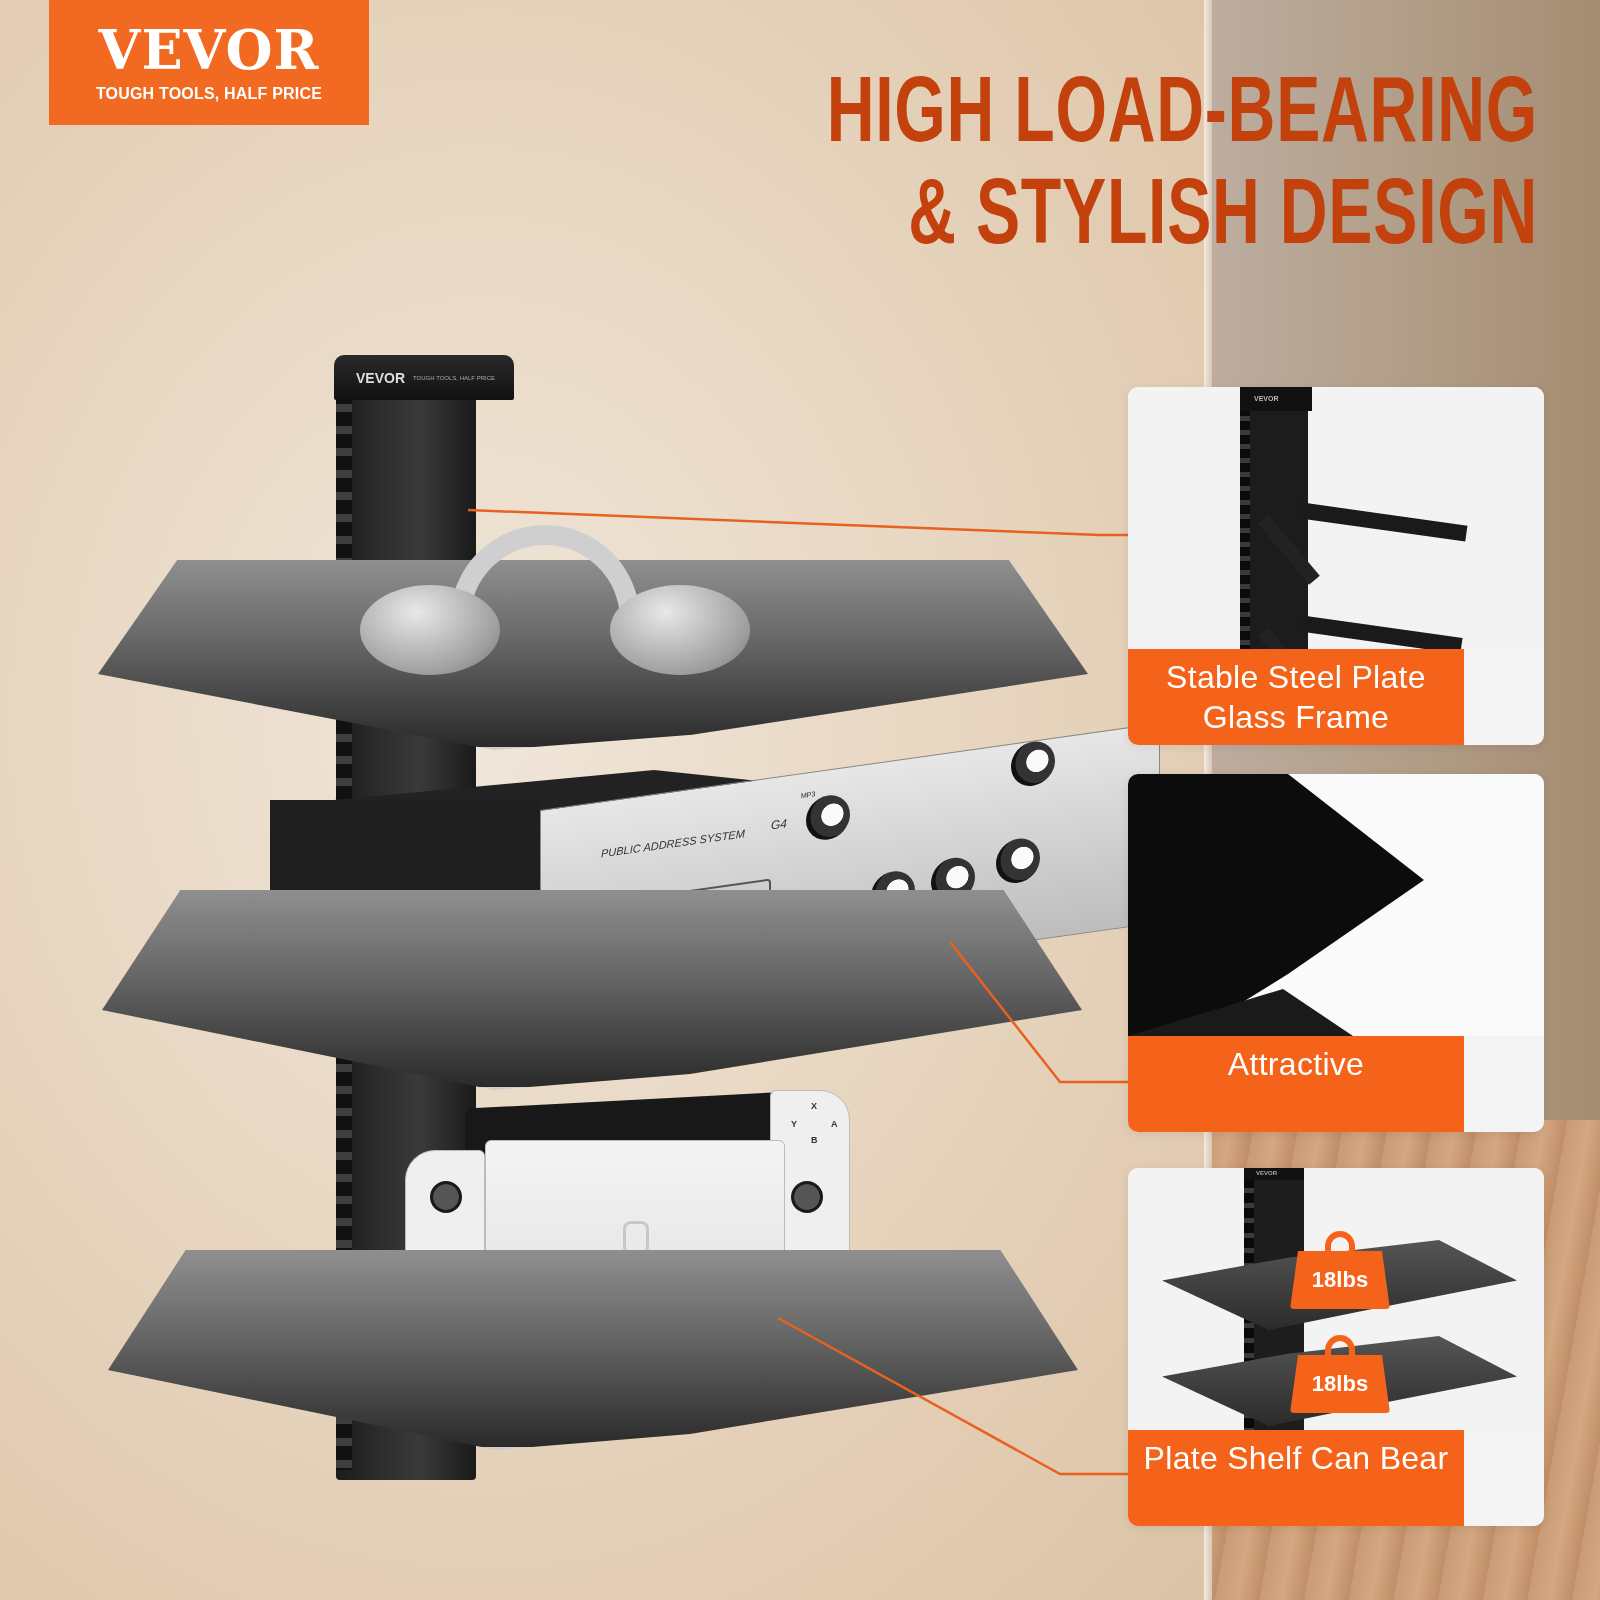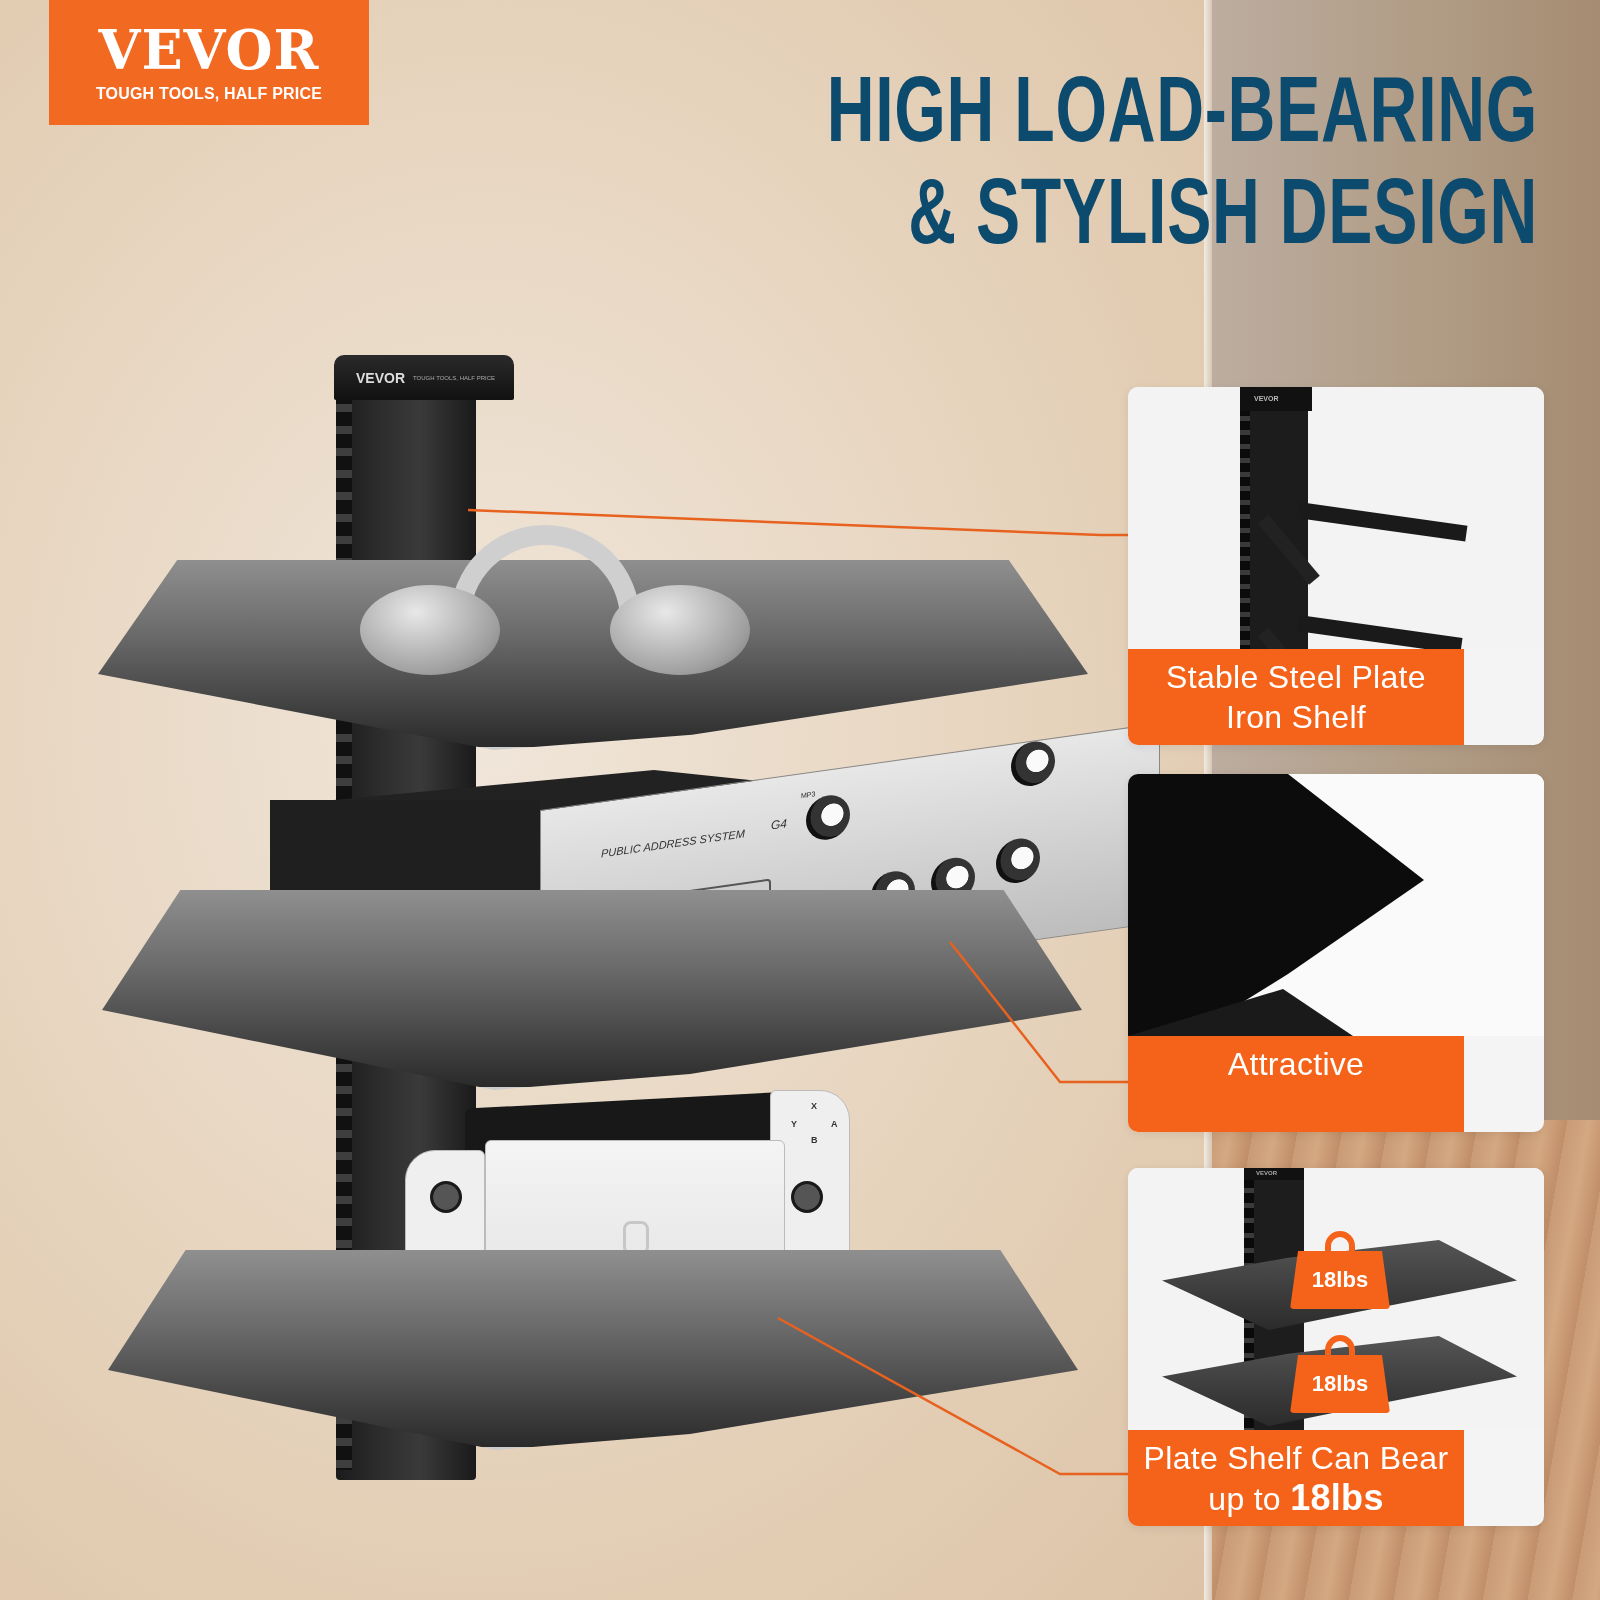--- a/index.html
+++ b/index.html
@@ -37,21 +37,21 @@
   }
   .logo-word {
     font-family: "DejaVu Serif", "Liberation Serif", serif;
     font-weight: bold; font-size: 54px; letter-spacing: 1px; line-height: 1;
   }
   .logo-tag { font-weight: bold; font-size: 16px; margin-top: 8px; letter-spacing: 0.2px; }
 
   
   .headline {
     position: absolute; right: 62px; top: 58px; text-align: right;
-    color: #0c4a6e; font-family: "Liberation Sans", sans-serif; font-weight: bold;
+    color: #c2410c; font-family: "Liberation Sans", sans-serif; font-weight: bold;
   }
   .headline div {
     font-size: 92px; line-height: 102px; letter-spacing: 1px;
     transform: scaleX(0.72); transform-origin: right center;
     white-space: nowrap;
   }
 
   
   .product { position: absolute; left: 0; top: 0; width: 1100px; height: 1600px; }
   .column {
@@ -347,21 +347,21 @@
     <div class="c1-col"></div>
     <div class="c1-col-ridge"></div>
     <div class="c1-cap">VEVOR</div>
     <div class="c1-arm a1"></div>
     <div class="c1-brace b1"></div>
     <div class="c1-arm a2"></div>
     <div class="c1-brace b2"></div>
   </div>
   <div class="card-caption">
     <div>Stable Steel Plate</div>
-    <div>Iron Shelf</div>
+    <div>Glass Frame</div>
   </div>
 </div>
 
 <div class="card c2">
   <div class="card-image">
     <div class="c2-glass"></div>
     <div class="c2-shape"></div>
     <div class="c2-lower"></div>
   </div>
   <div class="card-caption">
@@ -380,15 +380,14 @@
       <div class="weight-handle"></div>
       <div class="weight-body">18lbs</div>
     </div>
     <div class="weight w2">
       <div class="weight-handle"></div>
       <div class="weight-body">18lbs</div>
     </div>
   </div>
   <div class="card-caption">
     <div>Plate Shelf Can Bear</div>
-    <div><span>up to </span><b>18lbs</b></div>
   </div>
 </div>
 
 </body></html>

